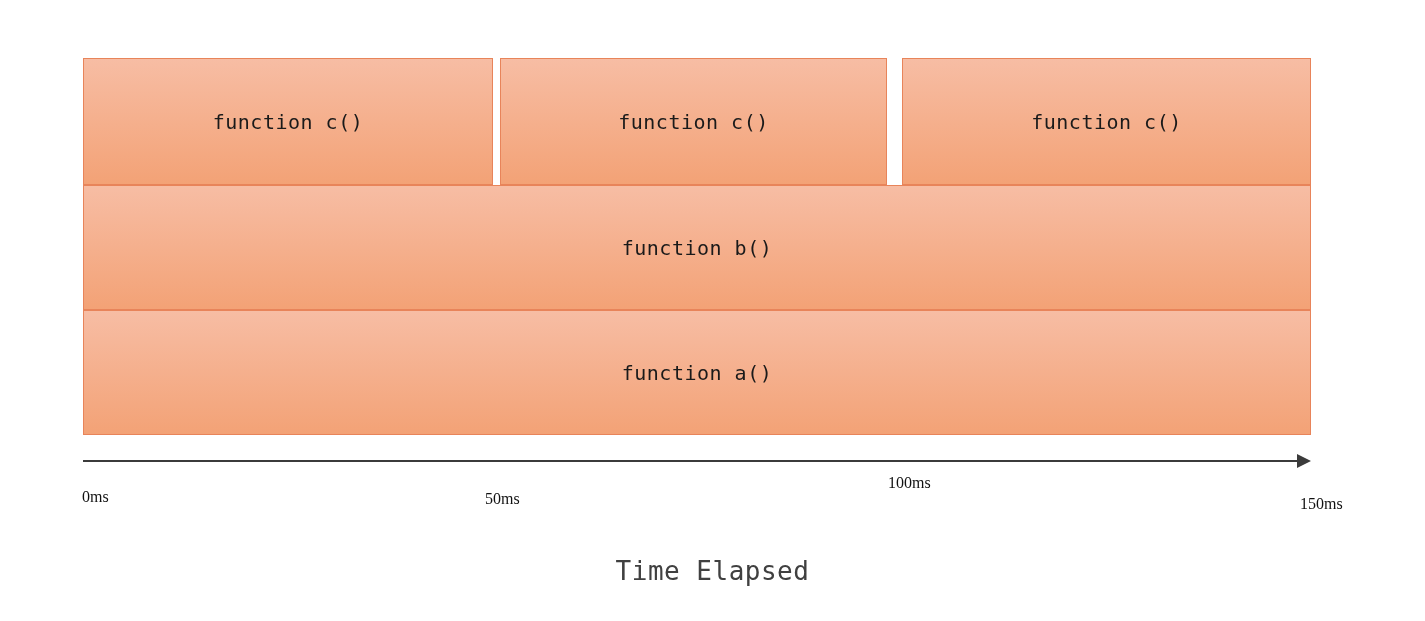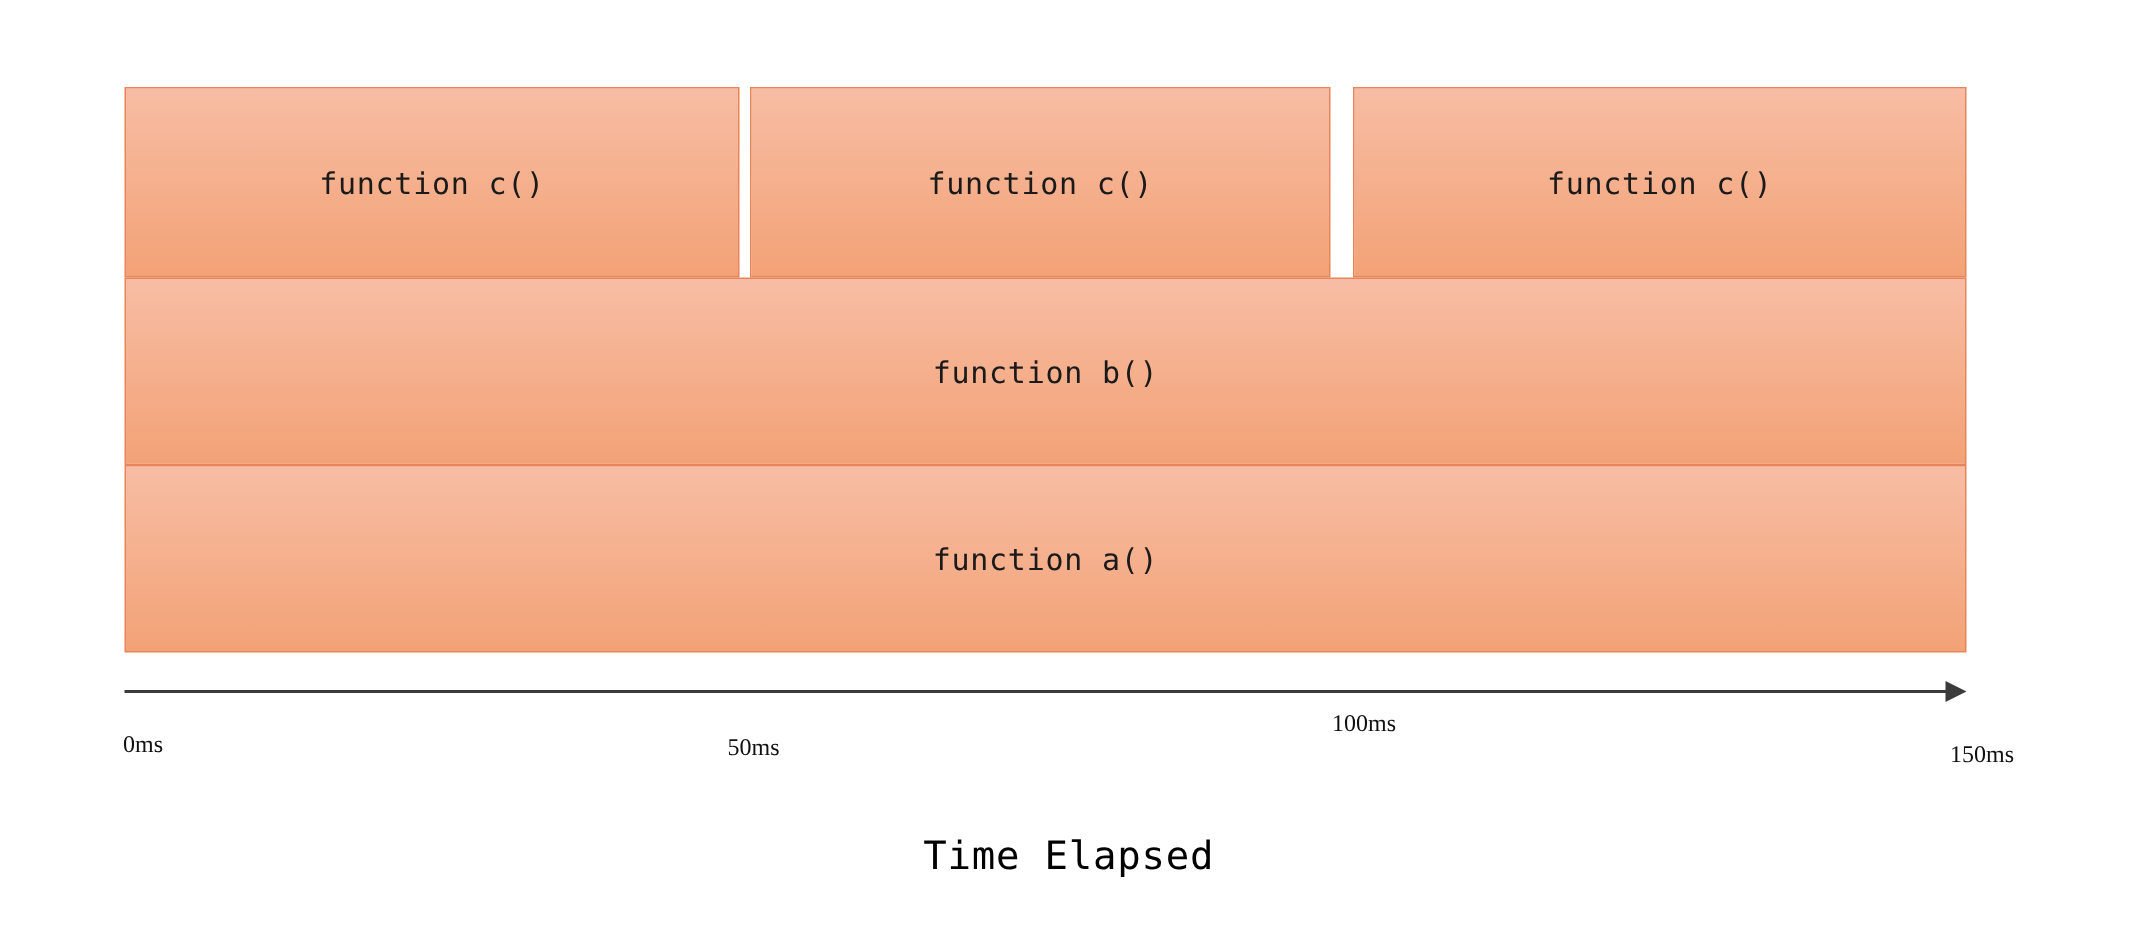--- a/index.html
+++ b/index.html
@@ -85,21 +85,21 @@
 
   
   #axis-title {
     position: absolute;
     left: 0;
     top: 556px;
     width: 1425px;
     text-align: center;
     font-family: "DejaVu Sans Mono", "Liberation Mono", monospace;
     font-size: 26px;
-    color: #000000;
+    color: #404040;
     letter-spacing: 0.5px;
     user-select: none;
   }
 </style>
 </head>
 <body>
 
 <div id="flame-chart">
 
   <div class="bar" id="bar-c-1" style="left:83px; top:58px; width:410px; height:127px;">

